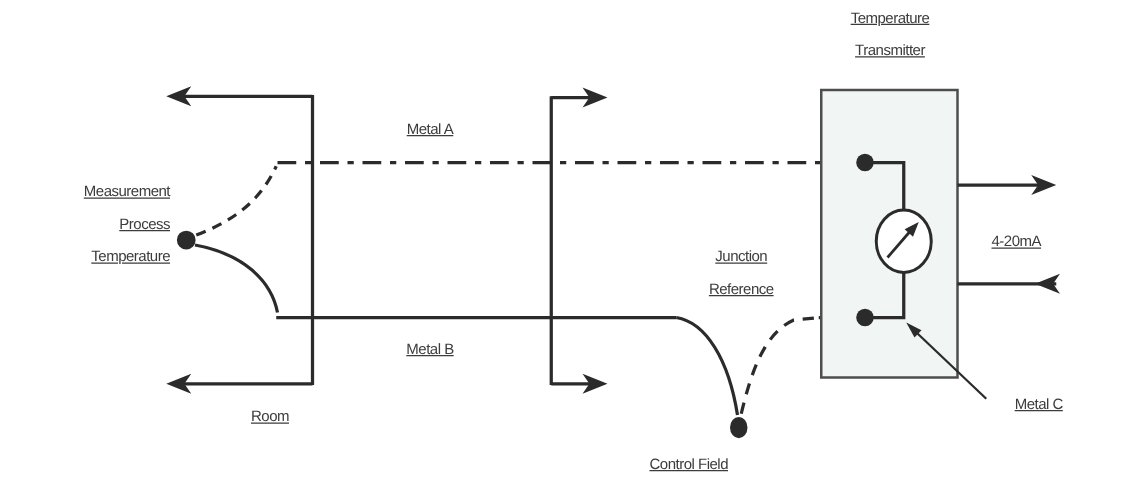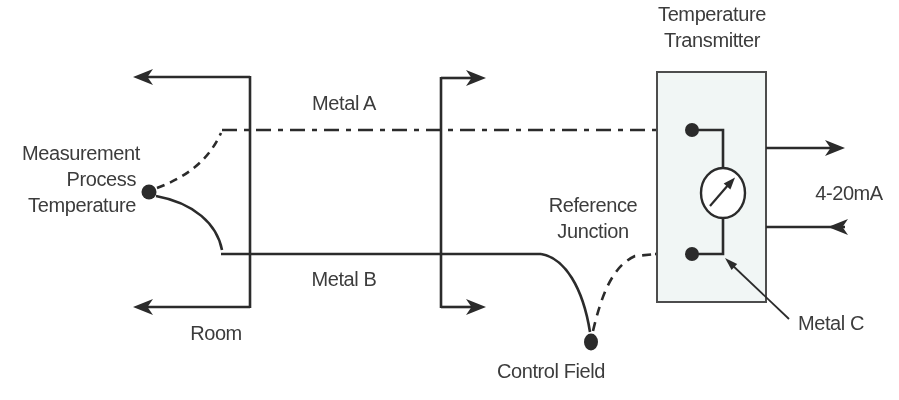--- a/index.html
+++ b/index.html
@@ -14,25 +14,26 @@
   .stage {
     position: relative;
     width: 899px;
     height: 400px;
     background: var(--background);
     font-family: "Liberation Sans", sans-serif;
   }
   .stage svg { position: absolute; left: 0; top: 0; }
   .label {
     position: absolute;
-    font-size: 20px;
+    font-size: 12px;
     letter-spacing: -0.4px;
     line-height: 26px;
     color: var(--text);
     white-space: nowrap;
+    text-decoration: underline;
   }
   .align-right { text-align: right; padding-left: 22px; }
   .align-center { text-align: center; }
   .align-left { text-align: left; }
   .label div { white-space: nowrap; }
 </style>
 </head>
 <body>
 
 <div class="stage">
@@ -103,28 +104,28 @@
     <div>Temperature</div>
   </div>
 
   <div class="label align-center" style="left:178px; top:320px; width:76px;">Room</div>
 
   <div class="label align-center" style="left:302px; top:90px; width:84px;">Metal A</div>
 
   <div class="label align-center" style="left:302px; top:266px; width:84px;">Metal B</div>
 
   <div class="label align-center" style="left:528px; top:192px; width:130px;">
+    <div>Junction</div>
     <div>Reference</div>
-    <div>Junction</div>
   </div>
 
   <div class="label align-center" style="left:480px; top:358px; width:142px;">Control Field</div>
 
   <div class="label align-center" style="left:642px; top:1px; width:140px;">
     <div>Temperature</div>
     <div>Transmitter</div>
   </div>
 
-  <div class="label align-center" style="left:806px; top:180px; width:86px;">4-20mA</div>
+  <div class="label align-center" style="left:770px; top:180px; width:86px;">4-20mA</div>
 
   <div class="label align-left" style="left:786px; top:310px; width:90px;text-align:center;">Metal C</div>
 
 </div>
 
 </body></html>

